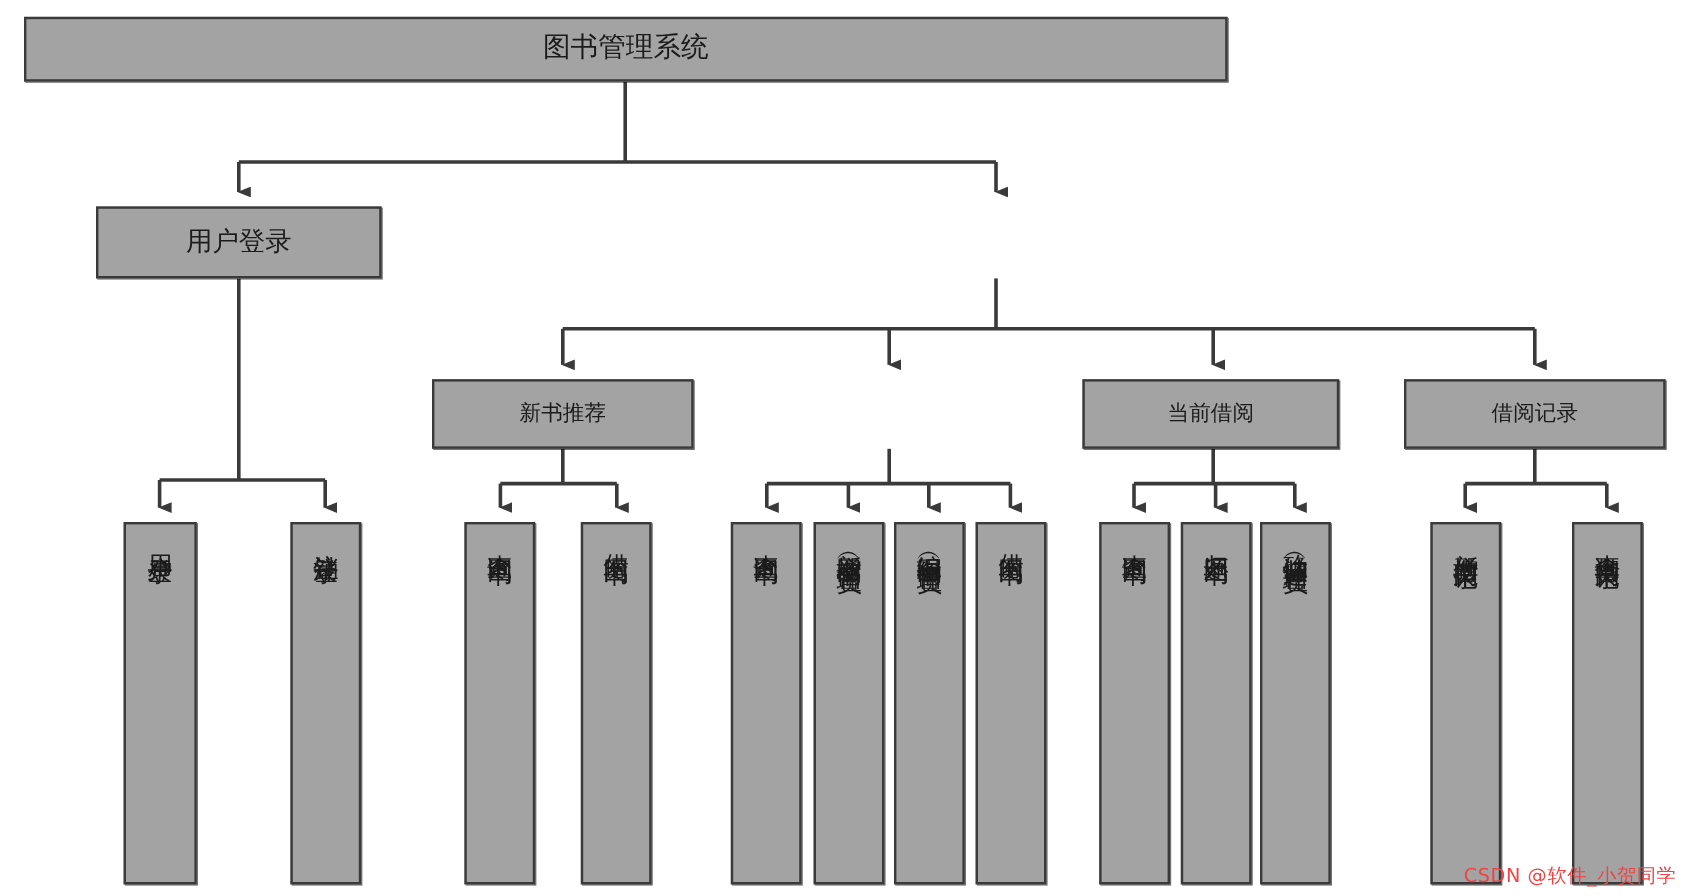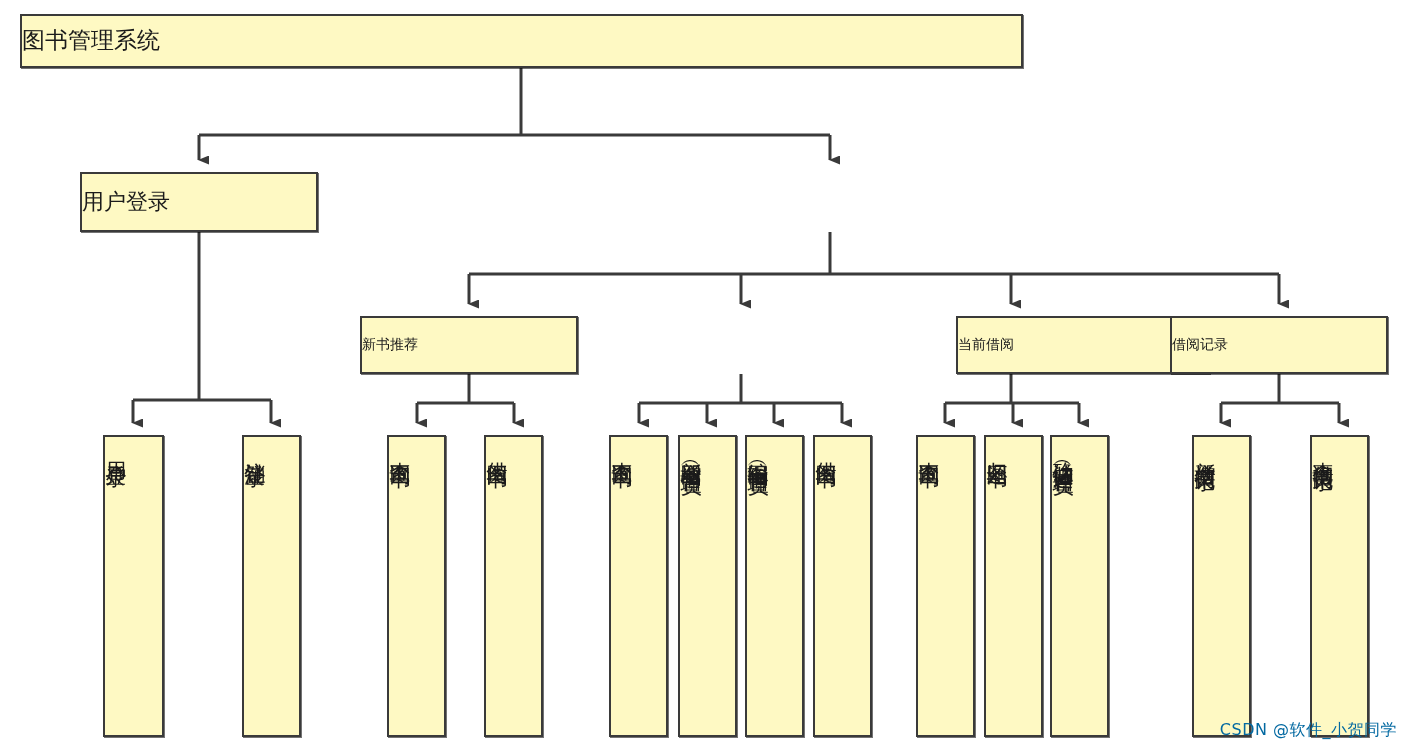--- a/index.html
+++ b/index.html
@@ -20,56 +20,56 @@
   #edges-layer {
     position: absolute;
     left: 0;
     top: 0;
     width: 1405px;
     height: 747px;
   }
   .node {
     position: absolute;
     box-sizing: border-box;
-    background: #fef9c3;
+    background: #a3a3a3;
     border: 2px solid #3a3a3a;
     box-shadow: 1px 1px 0 0 rgba(0,0,0,0.55);
     display: flex;
     align-items: center;
+    justify-content: center;
     color: #1b1b1b;
     z-index: 2;
-    font-family: Liberation Serif, serif;
   }
   .node .label {
     display: block;
     text-align: center;
     line-height: 1.18;
     white-space: nowrap;
   }
   .node-root .label { font-size: 23px; }
   .node-l1 .label   { font-size: 22px; }
-  .node-l2 .label   { font-size: 14px; }
+  .node-l2 .label   { font-size: 18px; }
   .node-leaf {
     align-items: flex-start;
     padding-top: 8px;
   }
   .node-leaf .label {
     writing-mode: vertical-rl;
     text-orientation: upright;
     font-size: 21px;
     letter-spacing: 2px;
     line-height: 1.05;
     white-space: nowrap;
   }
   #watermark {
     position: absolute;
     right: 8px;
     bottom: 6px;
     font-size: 16px;
-    color: #0369a1;
+    color: #ef4444;
     letter-spacing: 0.5px;
     z-index: 3;
     white-space: nowrap;
     pointer-events: none;
   }
 </style>
 </head>
 <body>
 
 <div id="diagram-root">
@@ -128,21 +128,21 @@
     <span class="label">图书管理系统</span>
   </div>
 
   <div class="node node-l1" style="left: 80px; top: 172px; width: 238px; height: 60px;">
     <span class="label">用户登录</span>
   </div>
 
   <div class="node node-l2" style="left: 360px; top: 316px; width: 218px; height: 58px;">
     <span class="label">新书推荐</span>
   </div>
-  <div class="node node-l2" style="left: 956px; top: 316px; width: 254px; height: 58px;">
+  <div class="node node-l2" style="left: 902px; top: 316px; width: 214px; height: 58px;">
     <span class="label">当前借阅</span>
   </div>
   <div class="node node-l2" style="left: 1170px; top: 316px; width: 218px; height: 58px;">
     <span class="label">借阅记录</span>
   </div>
 
   <div class="node node-leaf" style="left: 103px; top: 435px; width: 61px; height: 302px;">
     <span class="label">用户登录</span>
   </div>
   <div class="node node-leaf" style="left: 242px; top: 435px; width: 59px; height: 302px;">

